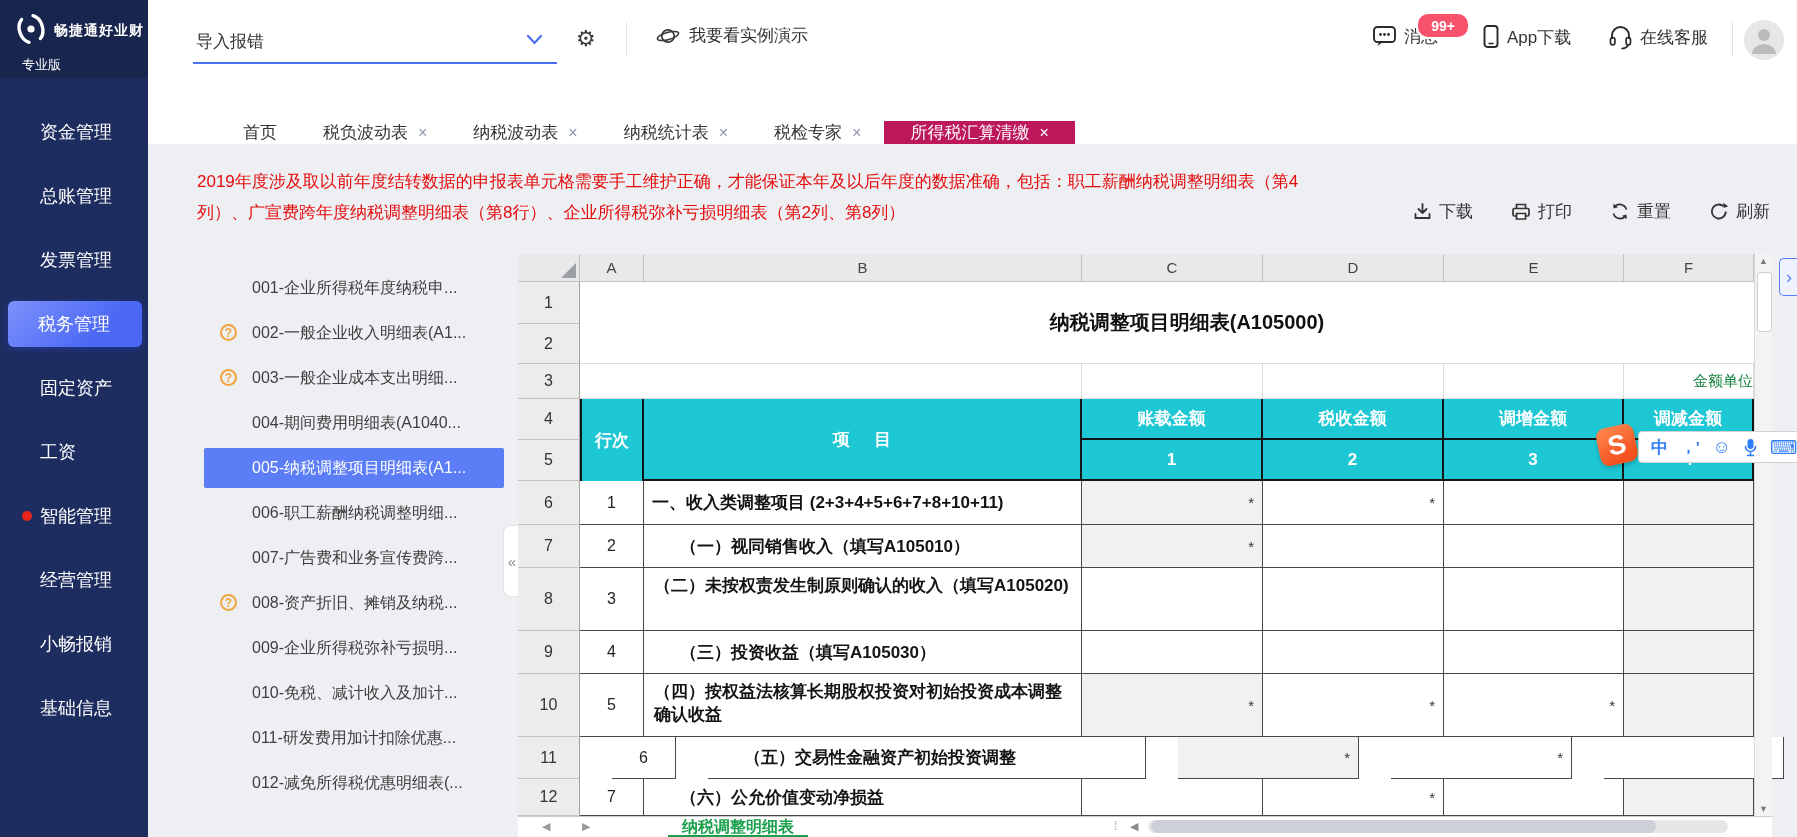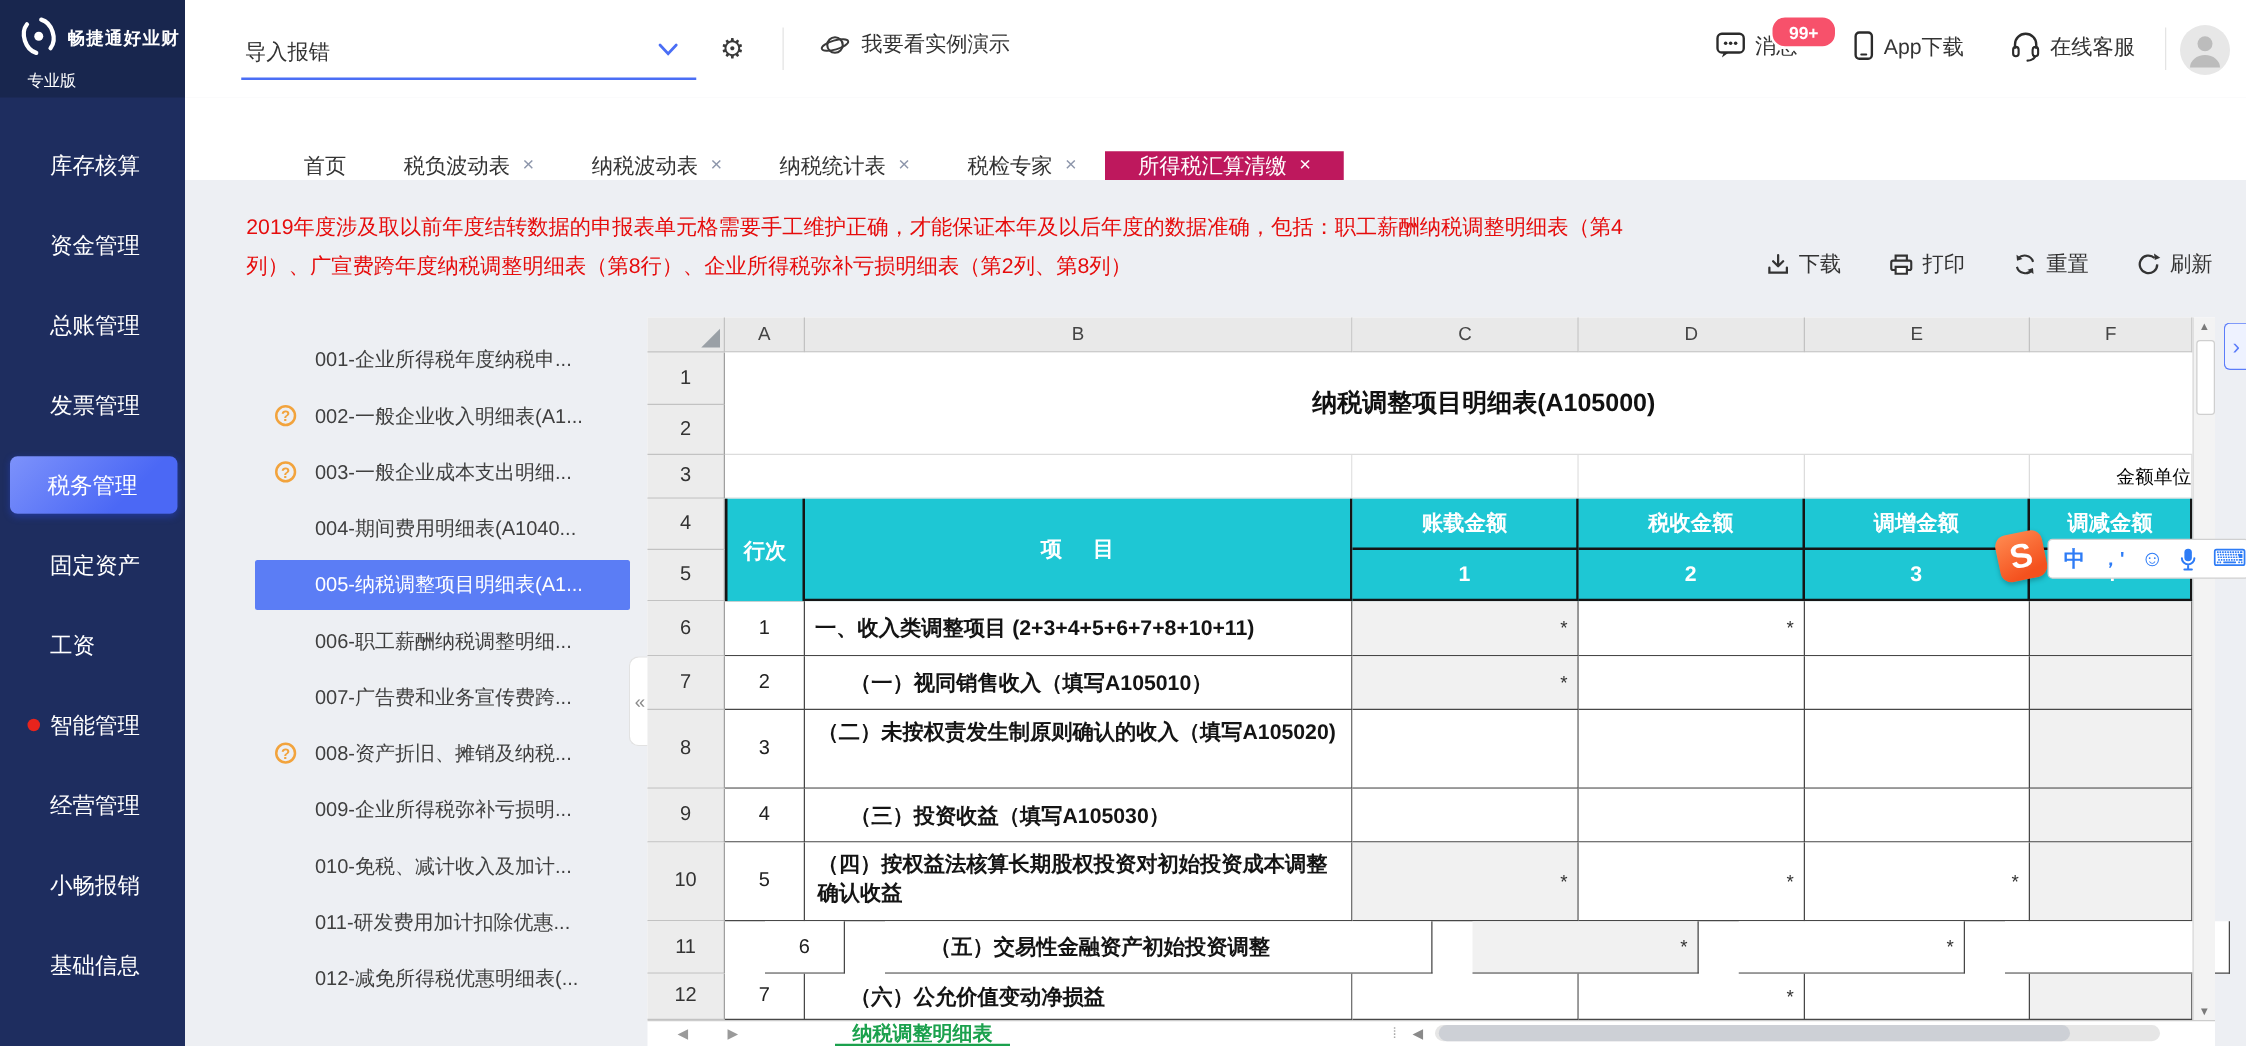--- a/index.html
+++ b/index.html
@@ -54,21 +54,21 @@
   
   #sheet{position:absolute;left:518px;top:254px;width:1254px;height:562px;background:#fff;}
   .srow{display:flex;}
   .cell{box-sizing:border-box;flex:none;display:flex;align-items:center;overflow:hidden;}
   .cg{width:62px;}.ca{width:64px;}.cb{width:438px;}.cc{width:181px;}.cd{width:181px;}.ce{width:180px;}.cf{width:130px;}
   .hd{background:#e9e9e9;border-right:1px solid #c2c2c2;border-bottom:1px solid #c2c2c2;justify-content:center;color:#444;font-size:15px;}
   .gut{background:#ececec;border-right:1px solid #9f9f9f;border-bottom:1px solid #c2c2c2;justify-content:center;color:#333;font-size:16px;}
   #corner-tri{position:absolute;right:3px;bottom:3px;width:0;height:0;border-left:15px solid transparent;border-bottom:15px solid #9aa0a6;}
   .title-cell{background:#fff;border-bottom:1px solid #dcdcdc;justify-content:center;font-size:20px;font-weight:bold;color:#111;padding-left:40px;}
   .r3cell{background:#fff;border-right:1px solid #dcdcdc;border-bottom:1px solid #dcdcdc;}
-  .unit{justify-content:flex-end;font-size:15px;color:#000000;white-space:nowrap;overflow:visible;}
+  .unit{justify-content:flex-end;font-size:15px;color:#15803d;white-space:nowrap;overflow:visible;}
   .teal{background:#1ec7d4;color:#fff;font-weight:bold;font-size:17px;justify-content:center;border-right:2px solid #151515;}
   .teal-b{border-bottom:2px solid #151515;}
   .bc{border-right:1px solid #474747;border-bottom:1px solid #474747;background:#fff;}
   .bnum{justify-content:center;font-size:16px;color:#222;}
   .bitem{font-size:17px;font-weight:bold;color:#141414;line-height:23px;padding-right:4px;}
   .star{justify-content:flex-end;padding-right:8px;font-size:15px;color:#333;}
   .greyc{background:#f1f1f1;}
   .ind1{padding-left:10px;}.ind2{padding-left:36px;}
   .wrapr{align-items:flex-start;padding-top:6px;}
   
@@ -111,21 +111,20 @@
             <path d="M13 7 C5.5 12 5.5 26 13 31"></path>
             <path d="M25 7 C32.5 12 32.5 26 25 31"></path>
           </g>
           <circle cx="19" cy="19" r="3.6" fill="#fff"></circle>
         </svg>
       </span>
       <span id="brand-name">畅捷通好业财</span>
       <span id="brand-edition">专业版</span>
     </div>
     <div id="side-menu">
-      <div class="side-item">库存核算</div>
       <div class="side-item">资金管理</div>
       <div class="side-item">总账管理</div>
       <div class="side-item">发票管理</div>
       <div class="side-item active">税务管理</div>
       <div class="side-item">固定资产</div>
       <div class="side-item">工资</div>
       <div class="side-item">
         <span class="side-dot"></span>
         <span>智能管理</span>
       </div>

